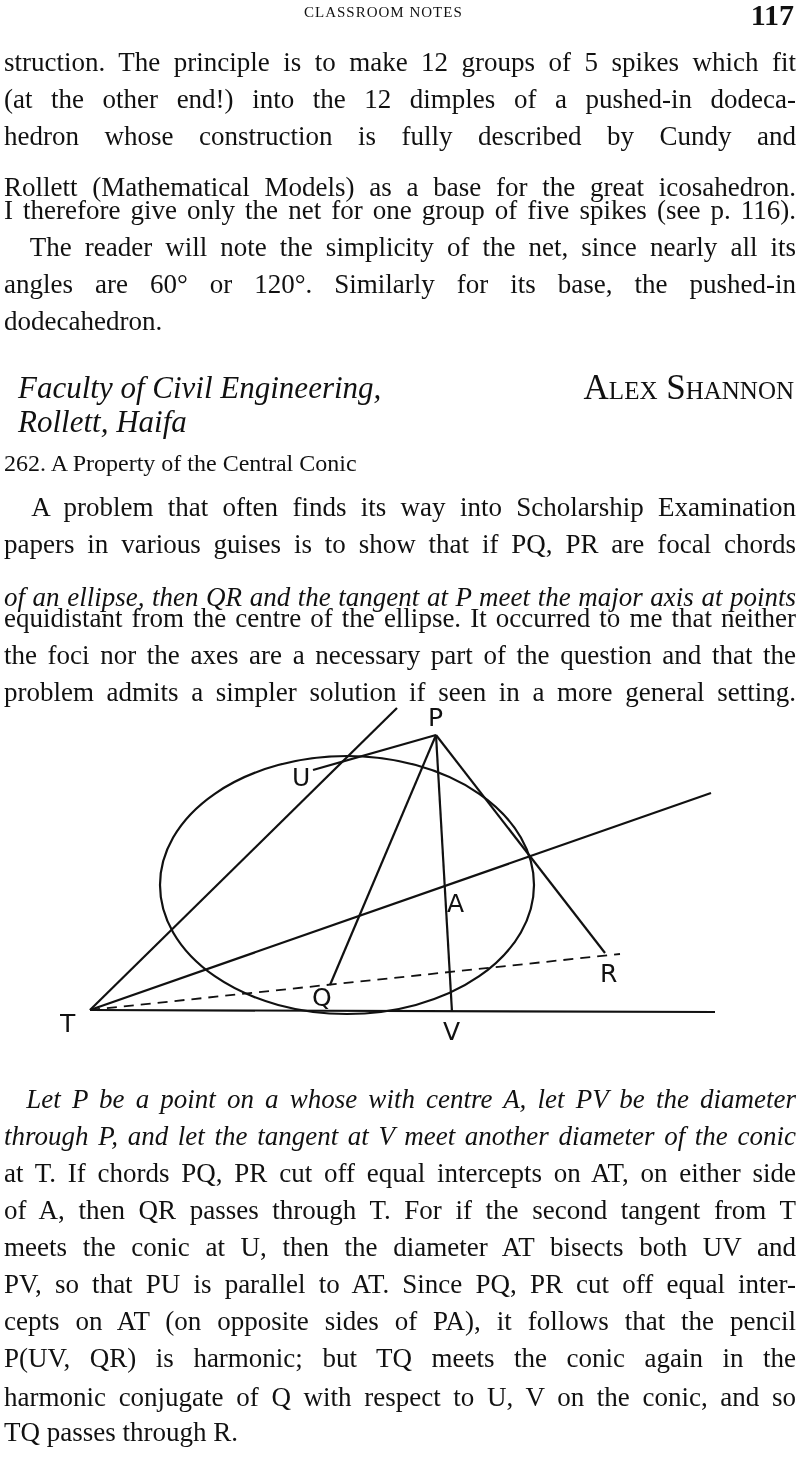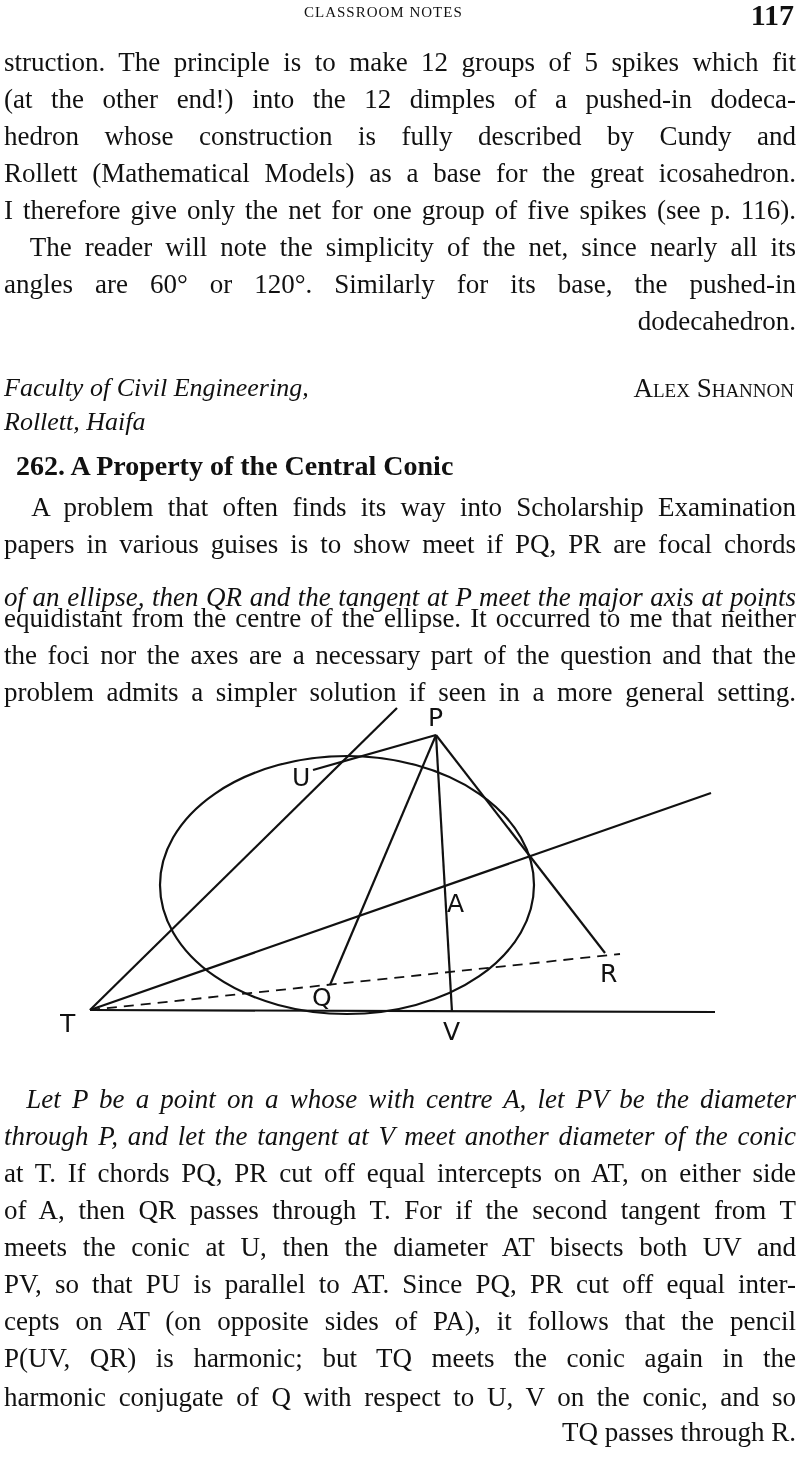--- a/index.html
+++ b/index.html
@@ -1,56 +1,56 @@
 <!DOCTYPE html>
 <html><head>
 <meta charset="utf-8">
 <style>
   html,body{margin:0;padding:0;background:#fff;}
   body{width:800px;height:1475px;position:relative;overflow:hidden;
        font-family:"Liberation Serif","DejaVu Serif",serif;color:#111;}
-  .line{position:absolute;left:4px;width:792px;font-size:27px;line-height:34px;white-space:nowrap;text-align:right;}
+  .line{position:absolute;left:4px;width:792px;font-size:27px;line-height:34px;white-space:nowrap;}
   .just{text-align:justify;text-align-last:justify;}
   .header{position:absolute;top:0;left:0;width:800px;height:34px;}
   .running-title{position:absolute;left:304px;top:4px;font-size:15px;letter-spacing:1px;}
   .page-num{position:absolute;right:6px;top:-2px;font-size:30px;font-weight:bold;}
-  .sig-left{position:absolute;left:4px;font-size:26px;line-height:32px;font-style:italic;}
-  .sig-right{position:absolute;right:6px;font-size:27px;line-height:32px;font-variant:small-caps;}
-  .heading{position:absolute;left:16px;font-size:28px;font-weight:bold;}
+  .sig-left{position:absolute;left:18px;font-size:31px;line-height:32px;font-style:italic;}
+  .sig-right{position:absolute;right:6px;font-size:35px;line-height:32px;font-variant:small-caps;}
+  .heading{position:absolute;left:4px;font-size:24px;font-weight:normal;}
   .fig{position:absolute;left:60px;top:700px;}
   .label{font-family:"DejaVu Sans",sans-serif;font-size:25px;}
 </style>
 </head>
 <body>
 
 <div class="header">
   <span class="running-title">CLASSROOM NOTES</span>
   <span class="page-num">117</span>
 </div>
 
 <div>
   <div class="line just" style="top:45px">struction.  The principle is to make 12 groups of 5 spikes which fit</div>
   <div class="line just" style="top:82px">(at the other end!) into the 12 dimples of a pushed-in dodeca-</div>
   <div class="line just" style="top:119px">hedron whose construction is fully described by Cundy and</div>
-  <div class="line just" style="top:156px">Rollett (Mathematical Models) as a base for the great icosahedron.</div>
+  <div class="line just" style="top:170px">Rollett (Mathematical Models) as a base for the great icosahedron.</div>
   <div class="line just" style="top:193px">I therefore give only the net for one group of five spikes (see p. 116).</div>
   <div class="line just" style="top:230px;white-space:pre">  The reader will note the simplicity of the net, since nearly all its</div>
   <div class="line just" style="top:267px">angles are 60° or 120°.  Similarly for its base, the pushed-in</div>
   <div class="line" style="top:304px">dodecahedron.</div>
 </div>
 
 <div class="sig-left" style="top:372px">Faculty of Civil Engineering,</div>
 <div class="sig-left" style="top:406px">Rollett, Haifa</div>
 <div class="sig-right" style="top:372px">Alex Shannon</div>
 
 <div class="heading" style="top:450px">262. A Property of the Central Conic</div>
 
 <div>
   <div class="line just" style="top:490px;white-space:pre">  A problem that often finds its way into Scholarship Examination</div>
-  <div class="line just" style="top:527px">papers in various guises is to show meet if PQ, PR are focal chords</div>
+  <div class="line just" style="top:527px">papers in various guises is to show that if PQ, PR are focal chords</div>
   <div class="line just" style="top:580px;font-style:italic">of an ellipse, then QR and the tangent at P meet the major axis at points</div>
   <div class="line just" style="top:601px">equidistant from the centre of the ellipse.  It occurred to me that neither</div>
   <div class="line just" style="top:638px">the foci nor the axes are a necessary part of the question and that the</div>
   <div class="line just" style="top:675px">problem admits a simpler solution if seen in a more general setting.</div>
 </div>
 
 <svg class="fig" width="700" height="350" viewBox="0 0 700 350">
   <g stroke="#111" stroke-width="2.2" fill="none">
     <ellipse cx="287" cy="185" rx="187" ry="129"></ellipse>
 

